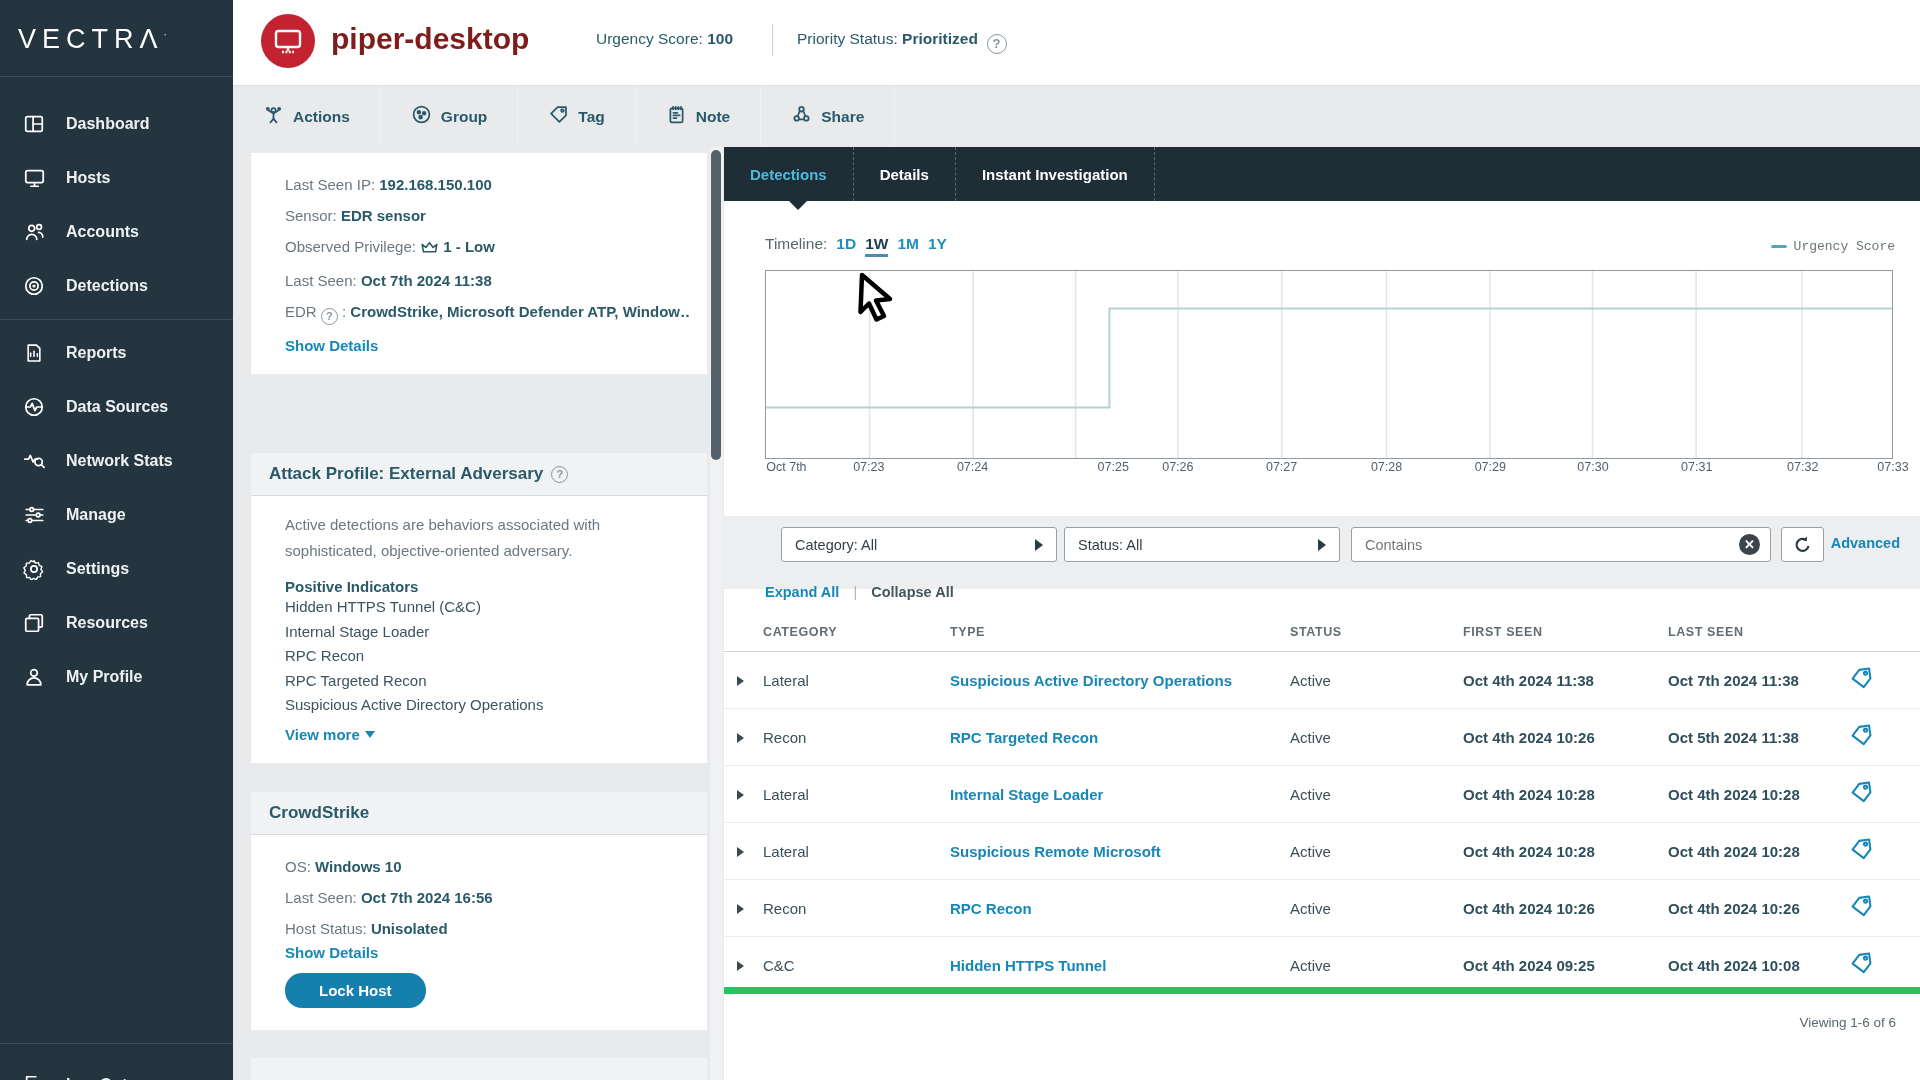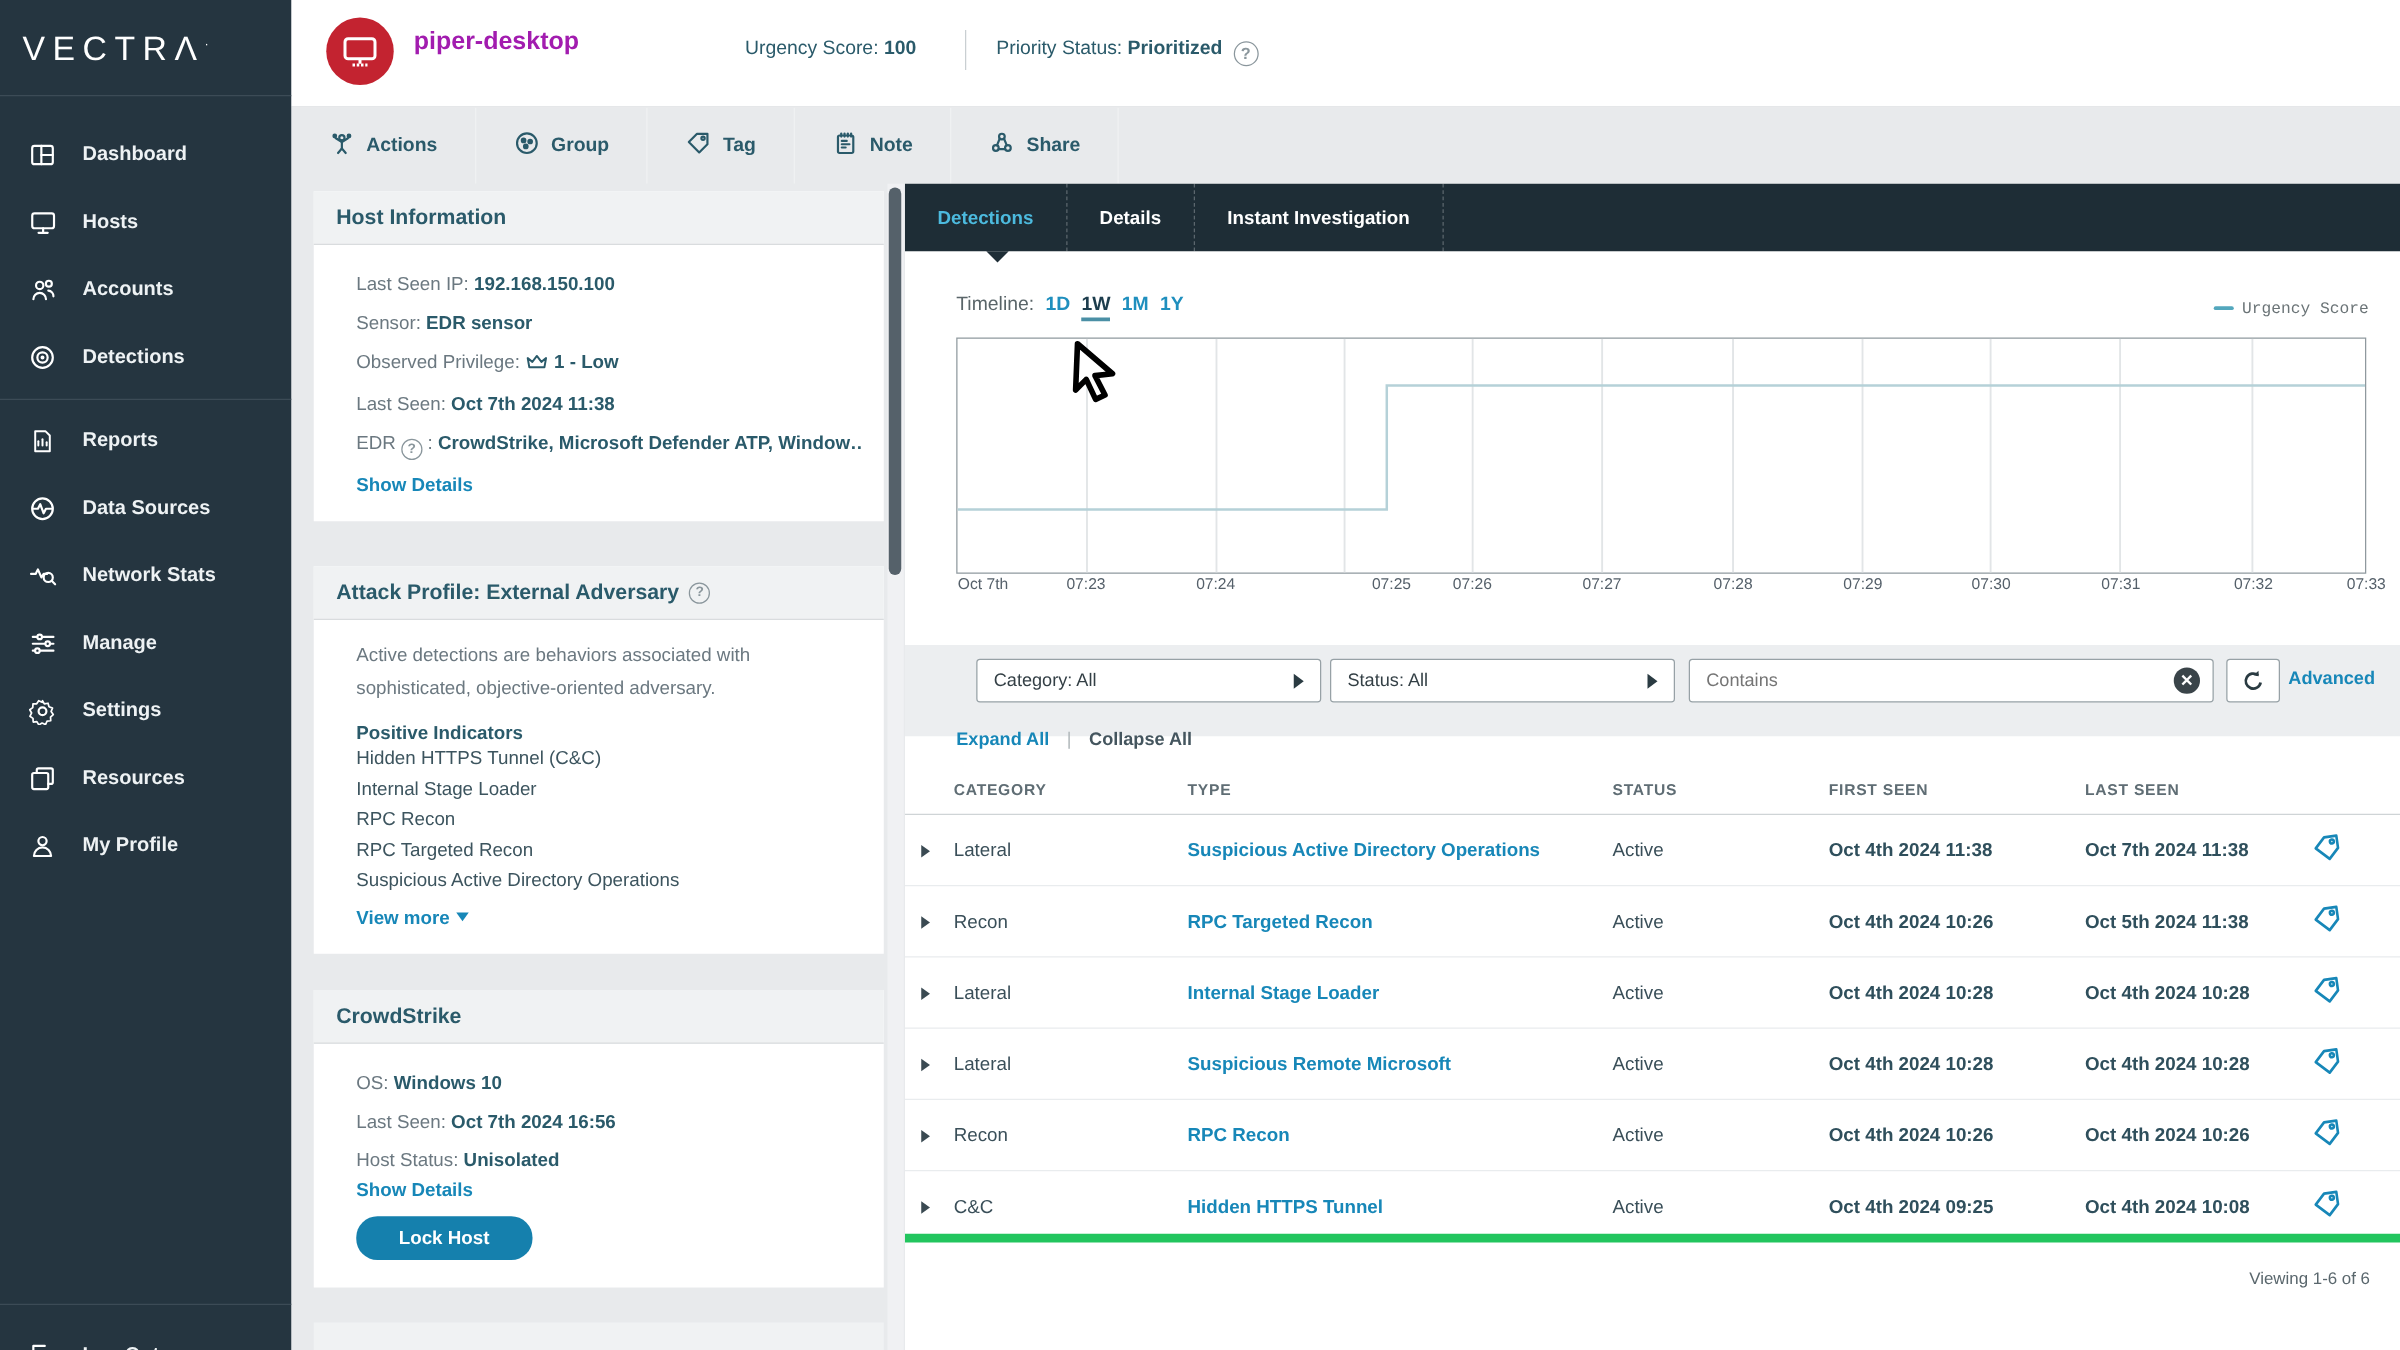--- a/index.html
+++ b/index.html
@@ -14,21 +14,21 @@
   .side-div { position:absolute; left:0; width:233px; height:1px; background:#3c4b56; }
   .nav { position:absolute; left:0; top:97px; width:233px; }
   .nav-item { display:flex; align-items:center; height:54px; padding-left:20px; cursor:pointer; color:#eef2f4; }
   .nav-item .ico { width:28px; height:24px; display:flex; align-items:center; justify-content:center; }
   .nav-item .lbl { margin-left:18px; font-size:16px; font-weight:700; }
   .logout { position:absolute; left:0; top:1058px; width:233px; }
 
   
   .tophdr { position:absolute; left:233px; top:0; width:1687px; height:86px; background:#fff; border-bottom:1px solid #dde0e2; z-index:4; }
   .hosticon { position:absolute; left:28px; top:14px; width:54px; height:54px; border-radius:50%; background:#c32330; display:flex; align-items:center; justify-content:center; }
-  .hostname { position:absolute; left:98px; top:22px; font-size:20px; font-weight:700; color:#a21caf; }
+  .hostname { position:absolute; left:98px; top:22px; font-size:30px; font-weight:700; color:#7f1d1d; }
   .hdr-meta { position:absolute; top:30px; font-size:15.5px; color:#2a5a6a; }
   .hdr-meta b { font-weight:700; }
   .hdr-sep { position:absolute; left:539px; top:24px; width:1px; height:32px; background:#c9cfd2; }
   .qmark { display:inline-flex; width:20px; height:20px; border:1.6px solid #8a969c; border-radius:50%; color:#8a969c; font-size:13px; font-weight:700; align-items:center; justify-content:center; vertical-align:-4px; }
 
   
   .actionbar { position:absolute; left:233px; top:86px; width:1687px; height:61px; background:#e8eaec; display:flex; align-items:center; }
   .act { display:flex; align-items:center; gap:9px; padding:0 30px; height:61px; cursor:pointer; border-right:1px solid #eff1f2; }
   .act .lbl { font-size:15.5px; font-weight:700; color:#2a5a6a; }
 
@@ -307,21 +307,20 @@
             <path d="M14 8 L16.5 14"></path>
             <path d="M9 17.5 L15 17.5"></path>
           </svg></span>
         <span class="lbl">Share</span>
       </div>
     </div>
 
   <div class="leftcol">
 
     <section class="panel" style="top:6px">
-      <div class="panel-h">Host Information</div>
       <div class="panel-b">
         <div id="hostInfoRows">
             <div class="inforow">Last Seen IP: <b>192.168.150.100</b></div>
             <div class="inforow">Sensor: <b>EDR sensor</b></div>
             <div class="inforow">Observed Privilege: <span class="crown"><svg width="19" height="15" viewBox="0 0 22 17" fill="none" stroke="#2a5a6a" stroke-width="1.8" stroke-linejoin="round">
                   <path d="M2.5 5 L6.8 8.5 L11 3 L15.2 8.5 L19.5 5 L18 13.5 H4 Z"></path>
                 </svg></span> <b>1 - Low</b></div>
             <div class="inforow">Last Seen: <b>Oct 7th 2024 11:38</b></div>
             <div class="inforow">EDR <span class="qmini">?</span> : <b>CrowdStrike, Microsoft Defender ATP, Window…</b></div>
           </div>

